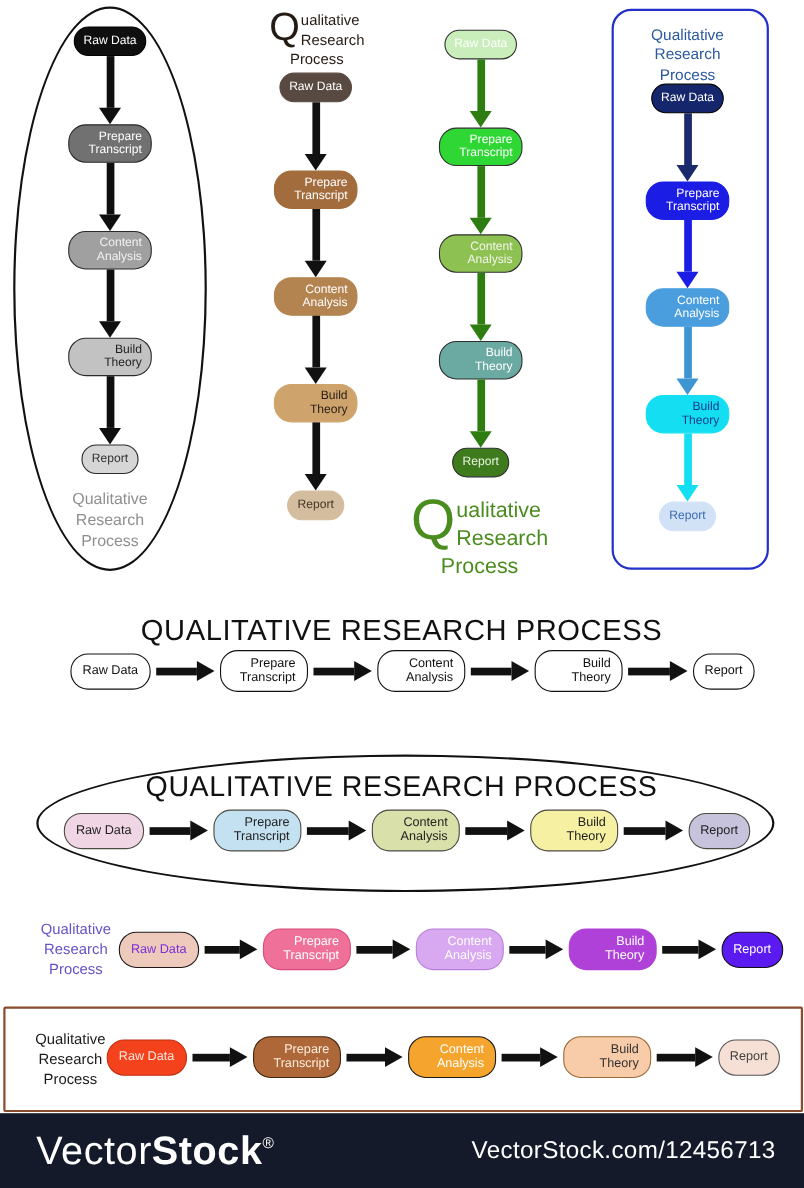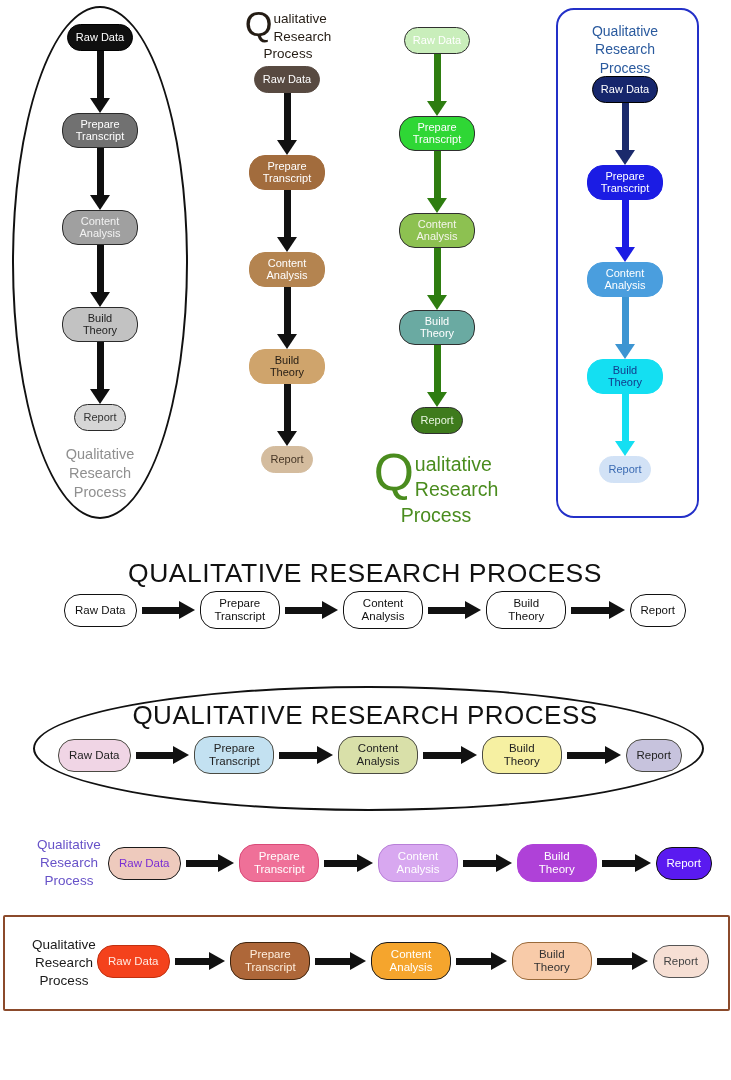--- a/index.html
+++ b/index.html
@@ -10,21 +10,21 @@
   
   .frame{position:absolute;border-style:solid;background:transparent;}
   
   .vflow{position:absolute;display:flex;flex-direction:column;align-items:center;}
   
   .hflow{position:absolute;display:flex;flex-direction:row;align-items:center;}
   
   .pill{box-sizing:border-box;flex:none;display:flex;align-items:center;justify-content:center;
         text-align:center;border-radius:16px;border:1.7px solid #000;padding:4px 8px;
         font-size:11px;line-height:1.13;min-width:52px;min-height:27px;}
-  .pill span{display:block;max-width:58px;}
+  .pill span{display:block;max-width:58px;text-align:right;}
   .hflow .pill{min-height:33px;padding:5px 10px;font-size:11.5px;}
   
   .varrow{flex:none;height:62px;display:flex;flex-direction:column;align-items:center;}
   .varrow .shaft{width:7px;flex:1;}
   .varrow .head{width:0;height:0;border-left:10px solid transparent;border-right:10px solid transparent;border-top:15px solid #000;}
   .harrow{flex:1 1 auto;display:flex;flex-direction:row;align-items:center;margin:0 5px;}
   .harrow .shaft{height:7px;flex:1;}
   .harrow .head{width:0;height:0;border-top:9.5px solid transparent;border-bottom:9.5px solid transparent;border-left:16px solid #000;}
   
   .stack-title{position:absolute;text-align:center;line-height:1.32;}
@@ -358,14 +358,20 @@
       </div>
       <div class="harrow">
         <div class="shaft" style="background: rgb(17, 17, 17);"></div>
         <div class="head" style="border-left-color: rgb(17, 17, 17);"></div>
       </div>
       <div class="pill" style="background: rgb(246, 223, 212); color: rgb(68, 68, 68); border-color: rgb(85, 85, 85);">
         <span>Report</span>
       </div>
     </div>
 
+  <div class="bar" style="background: rgb(21, 26, 43); color: rgb(255, 255, 255);">
+    <div class="brand">
+      <span>Vector</span><span class="bold">Stock</span><span class="reg">®</span>
+    </div>
+    <div class="siteref">VectorStock.com/12456713</div>
+  </div>
 
 </div>
 
 </body></html>

